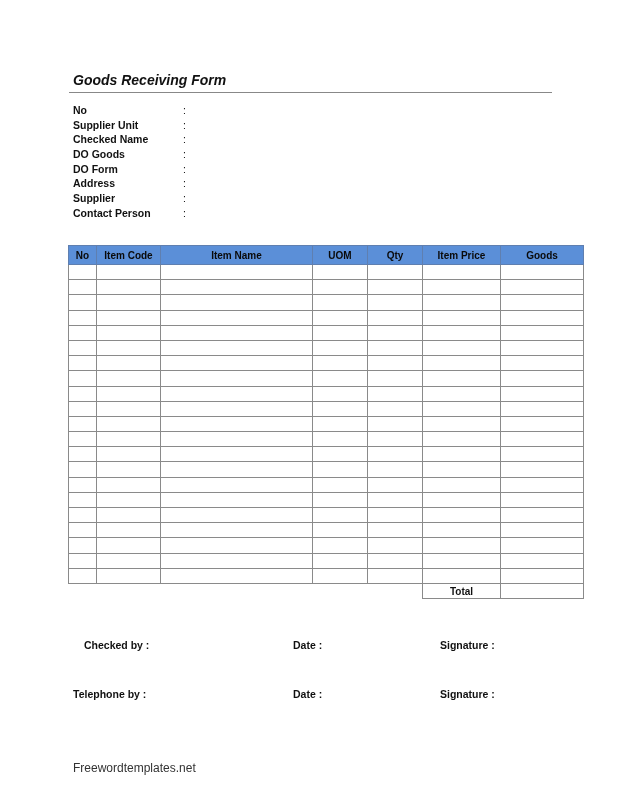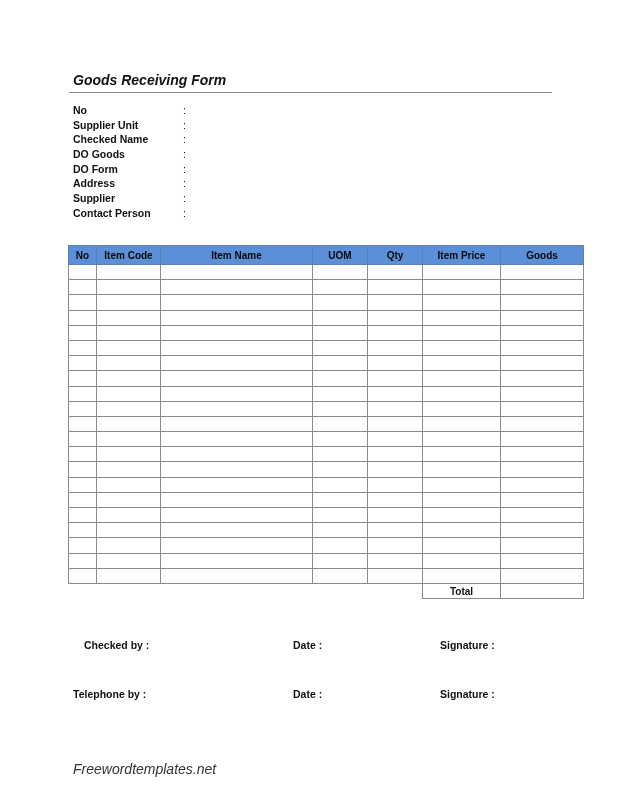--- a/index.html
+++ b/index.html
@@ -8,21 +8,21 @@
   .title-rule { position: absolute; left: 69px; top: 92px; width: 483px; height: 1px; background: #888; }
   .fields { position: absolute; left: 73px; top: 103px; }
   .field { position: relative; height: 14.7px; font-size: 10.5px; font-weight: bold; line-height: 14.7px; }
   .field .colon { position: absolute; left: 110px; top: 0; font-weight: normal; }
   table.items { position: absolute; left: 68px; top: 245px; border-collapse: collapse; table-layout: fixed; }
   table.items th { background: #5b8fd8; color: #0a0a0a; font-size: 10px; font-weight: bold; height: 18px; padding: 0; border: 1px solid #5f7fb0; text-align: center; }
   table.items td { height: 14.2px; padding: 0; border: 1px solid #8a8a8a; font-size: 10px; }
   table.items tr.total-row td.blank { border: none; }
   table.items tr.total-row td.label { text-align: center; font-weight: bold; font-size: 10px; border: 1px solid #8a8a8a; }
   .sig-label { position: absolute; font-size: 10.5px; font-weight: bold; }
-  .footer { position: absolute; left: 73px; top: 761px; font-size: 14px; font-style: italic; color: #333; text-align: center; }
+  .footer { position: absolute; left: 73px; top: 761px; font-size: 12px; color: #333; text-align: center; }
 </style>
 </head>
 <body>
 
 <div class="title">Goods Receiving Form</div>
 <div class="title-rule"></div>
 
 <div class="fields">
   <div class="field"><span>No</span><span class="colon">:</span></div>
   <div class="field"><span>Supplier Unit</span><span class="colon">:</span></div>

